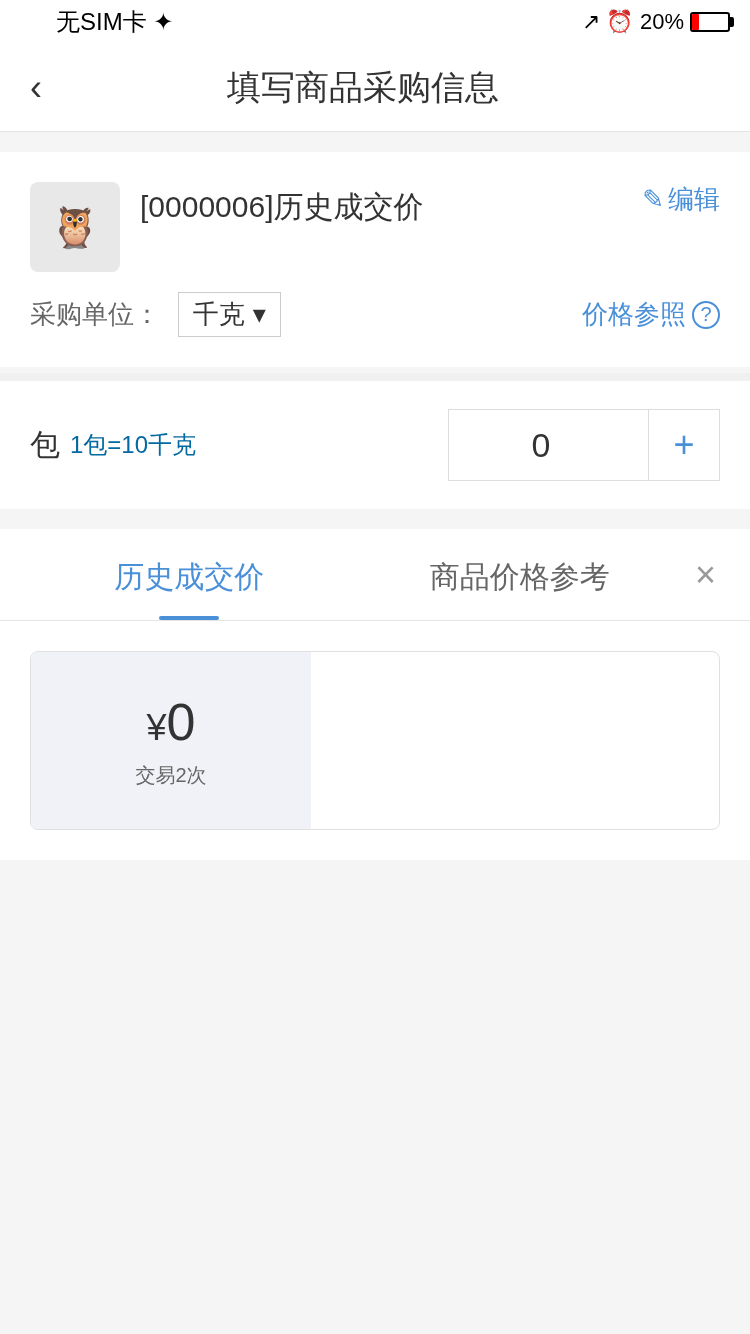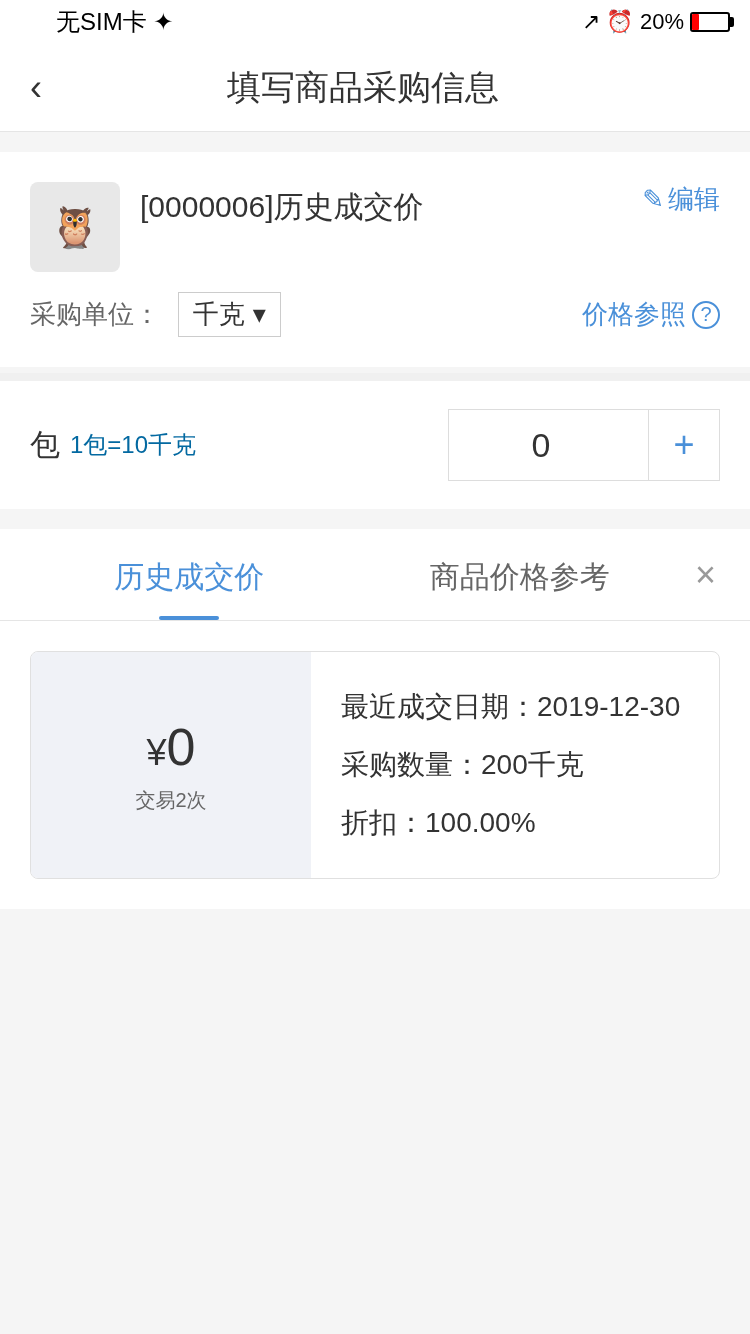--- a/index.html
+++ b/index.html
@@ -406,28 +406,17 @@
   </div>
 
   <div class="price-card-section">
     <div class="price-card">
       <div class="price-card-left">
         <div class="price-amount">
           <span class="price-currency">¥</span><span>0</span>
         </div>
         <div class="price-trades">交易2次</div>
       </div>
-      <div class="price-card-right">
-        <div class="price-detail-row">
-          <span class="price-detail-label">最近成交日期：</span><span class="price-detail-value">2019-12-30</span>
-        </div>
-        <div class="price-detail-row">
-          <span class="price-detail-label">采购数量：</span><span class="price-detail-value">200千克</span>
-        </div>
-        <div class="price-detail-row">
-          <span class="price-detail-label">折扣：</span><span class="price-detail-value">100.00%</span>
-        </div>
-      </div>
     </div>
   </div>
 </div>
 
 <div class="content-bg"></div>
 
 </body></html>

